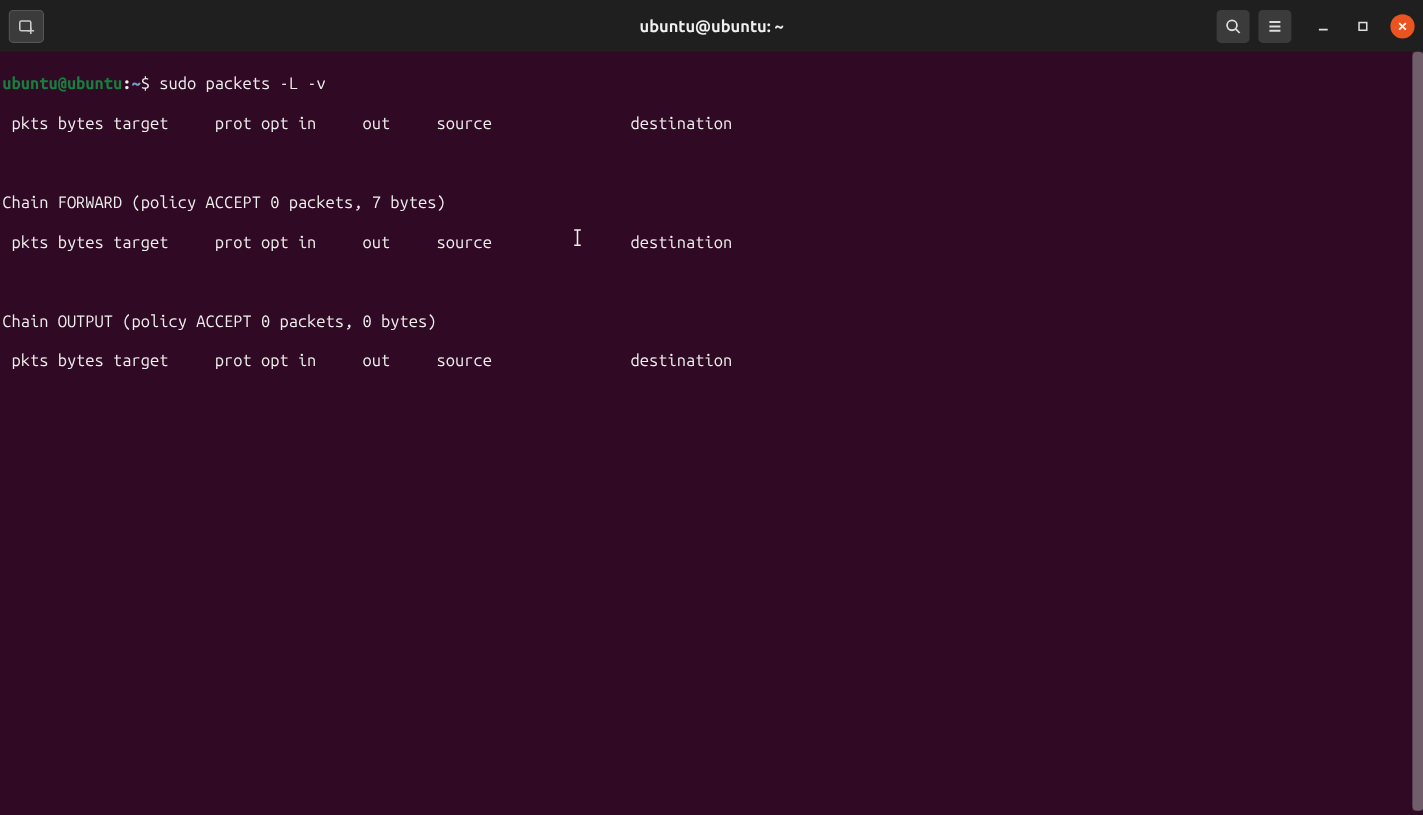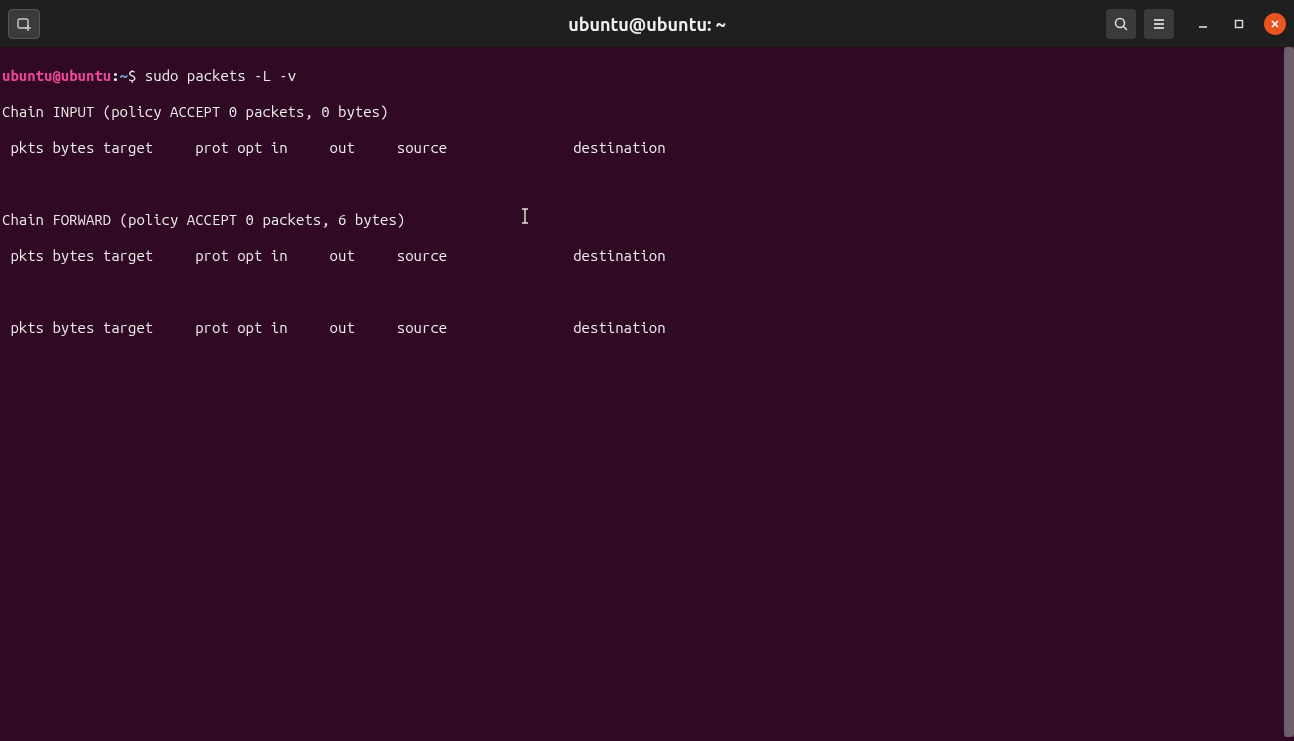--- a/index.html
+++ b/index.html
@@ -35,21 +35,21 @@
       align-items: center;
       justify-content: center;
       cursor: pointer;
     }
     .title {
       position: absolute;
       left: 50%;
       transform: translateX(-50%);
       color: #f0f0f0;
       font-family: 'Ubuntu', 'Cantarell', sans-serif;
-      font-size: 18px;
+      font-size: 15px;
       font-weight: bold;
     }
     .right-controls {
       margin-left: auto;
       display: flex;
       align-items: center;
       gap: 8px;
     }
     .icon-button {
       width: 30px;
@@ -84,21 +84,21 @@
       padding: 2px 2px;
       color: #eeeeec;
       white-space: pre;
       position: relative;
       height: calc(741px - 47px);
     }
     .line {
       height: 18px;
       display: block;
     }
-    .prompt-user { color: #ec4899; font-weight: bold; }
+    .prompt-user { color: #15803d; font-weight: bold; }
     .prompt-colon { color: #eeeeec; font-weight: bold; }
     .prompt-path { color: #729fcf; font-weight: bold; }
     .prompt-dollar { color: #eeeeec; }
     .cursor {
       display: inline-block;
       width: 9px;
       height: 17px;
       background: #eeeeec;
       vertical-align: text-bottom;
       margin-left: 2px;
@@ -166,26 +166,26 @@
           <line x1="2" y1="2" x2="8" y2="8" stroke="#fff" stroke-width="1.6"></line>
           <line x1="8" y1="2" x2="2" y2="8" stroke="#fff" stroke-width="1.6"></line>
         </svg>
       </div>
     </div>
   </div>
 </div>
 
 <div class="terminal-body">
 <span class="line"><span class="prompt-user">ubuntu@ubuntu</span><span class="prompt-colon">:</span><span class="prompt-path">~</span><span class="prompt-dollar">$</span> <span>sudo packets -L -v</span></span>
-<span class="line">Chain INPUT (policy ACCEPT 0 packets, 0 bytes)</span>
 <span class="line"> pkts bytes target     prot opt in     out     source               destination         </span>
 <span class="line"> </span>
-<span class="line">Chain FORWARD (policy ACCEPT 0 packets, 6 bytes)</span>
+<span class="line">Chain FORWARD (policy ACCEPT 0 packets, 7 bytes)</span>
 <span class="line"> pkts bytes target     prot opt in     out     source               destination         </span>
 <span class="line"> </span>
+<span class="line">Chain OUTPUT (policy ACCEPT 0 packets, 0 bytes)</span>
 <span class="line"> pkts bytes target     prot opt in     out     source               destination         </span>
 
   <svg class="ibeam-cursor" style="left:520px; top:161px" width="10" height="16" viewBox="0 0 10 16">
     <line x1="5" y1="1" x2="5" y2="15" stroke="#eeeeec" stroke-width="1.4"></line>
     <line x1="2" y1="1" x2="8" y2="1" stroke="#eeeeec" stroke-width="1.4"></line>
     <line x1="2" y1="15" x2="8" y2="15" stroke="#eeeeec" stroke-width="1.4"></line>
   </svg>
 </div>
 
 <div class="scrollbar">

